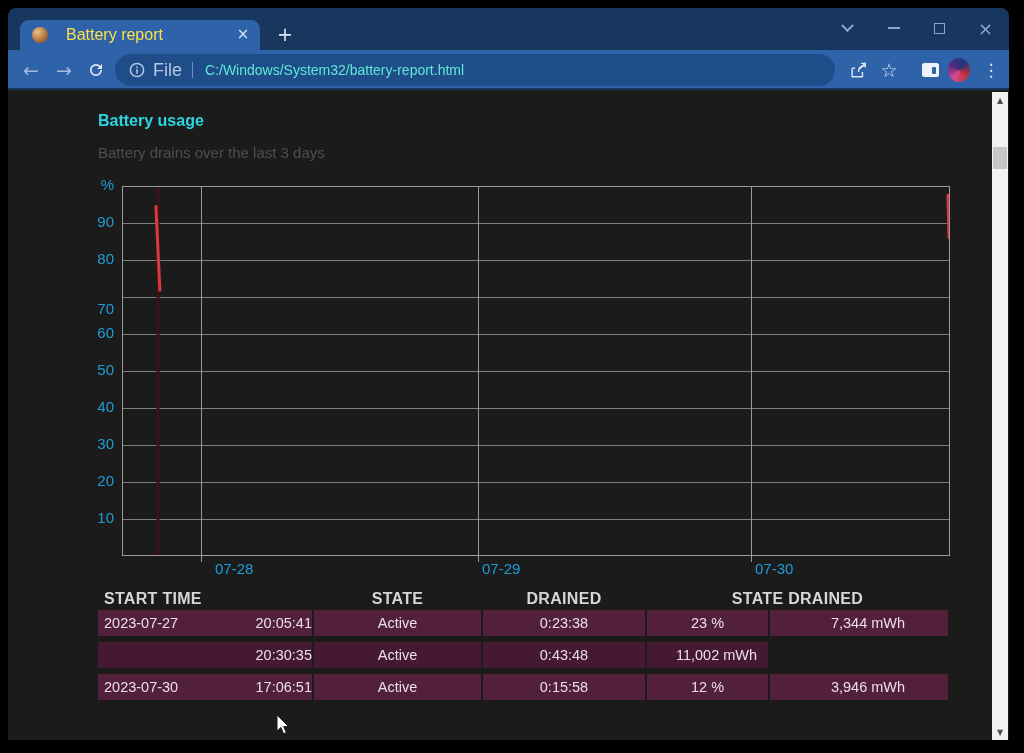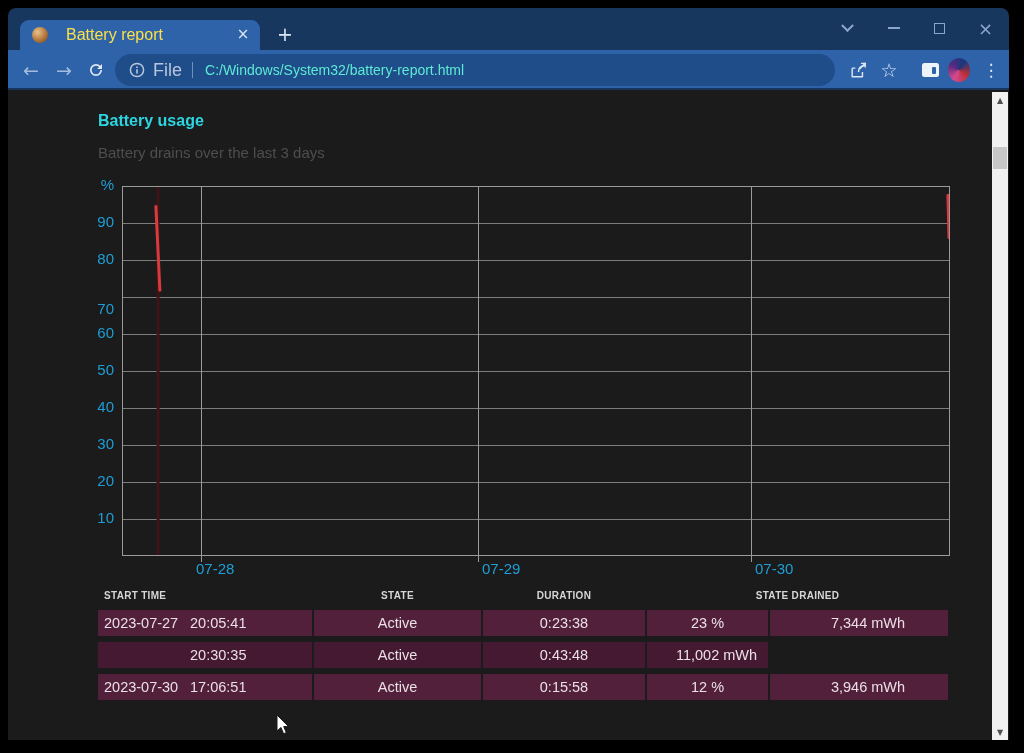--- a/index.html
+++ b/index.html
@@ -68,26 +68,26 @@
   #chart-svg { position:absolute; left:114px; top:94px; }
   .ytick-label { position:absolute; left:40px; width:66px; text-align:right;
                  color:var(--axis-blue,#1e9ed6); font-size:15px; font-weight:500; }
   .xtick-label { position:absolute; top:468px; color:var(--axis-blue,#1e9ed6);
                  font-size:15px; font-weight:500; }
 
   
   #drain-table { position:absolute; left:90px; top:498px; width:850px; }
   .tgrid { display:grid; grid-template-columns:214px 167px 162px 121px 178px; column-gap:2px; }
   #thead { height:17px; margin-bottom:3px; color:var(--header-text,#d6d6d6);
-           font-size:10px; font-weight:bold; letter-spacing:.3px; }
+           font-size:16px; font-weight:bold; letter-spacing:.3px; }
   #thead .h1 { text-align:left; padding-left:6px; }
   #thead .h2, #thead .h3 { text-align:center; }
   #thead .h4 { grid-column:4 / 6; text-align:center; }
   .trow { height:26px; margin-bottom:6px; color:var(--row-text,#eadfe7); font-size:14.5px; }
-  .trow > div { line-height:26px; }
+  .trow > div { line-height:26px;justify-content:space-between; }
   .trow.light > div { background:var(--row-light,#53203b); }
   .trow.dark  > div { background:var(--row-dark,#441931); }
   .cell-start { display:flex; padding-left:6px; }
   .cell-start .date { width:86px; }
   .cell-center { text-align:center; }
   .cell-energy { text-align:center; padding-left:18px; }
 
   
   #scrollbar { position:absolute; left:984px; top:84px; width:16px; height:648px;
                background:#f1f1f1; }
@@ -207,30 +207,30 @@
         <div class="ytick-label" style="top: 380px;">20</div>
         <div class="ytick-label" style="top: 343px;">30</div>
         <div class="ytick-label" style="top: 306px;">40</div>
         <div class="ytick-label" style="top: 269px;">50</div>
         <div class="ytick-label" style="top: 232px;">60</div>
         <div class="ytick-label" style="top: 208px;">70</div>
         <div class="ytick-label" style="top: 158px;">80</div>
         <div class="ytick-label" style="top: 121px;">90</div>
       </div>
     <div id="xlabels">
-        <div class="xtick-label" style="left: 188px;">07-28</div>
+        <div class="xtick-label" style="left: 207px;">07-28</div>
         <div class="xtick-label" style="left: 474.04px;">07-29</div>
         <div class="xtick-label" style="left: 747.032px;">07-30</div>
       </div>
 
     <div id="drain-table">
       <div id="thead" class="tgrid">
         <div class="h1">START TIME</div>
         <div class="h2">STATE</div>
-        <div class="h3">DURATION</div>
+        <div class="h3">DRAINED</div>
         <div class="h4">STATE DRAINED</div>
       </div>
 
       <div class="trow tgrid light">
         <div class="cell-start">
           <span class="date">2023-07-27</span>
           <span class="time">20:05:41</span>
         </div>
         <div class="cell-center">Active</div>
         <div class="cell-center">0:23:38</div>

